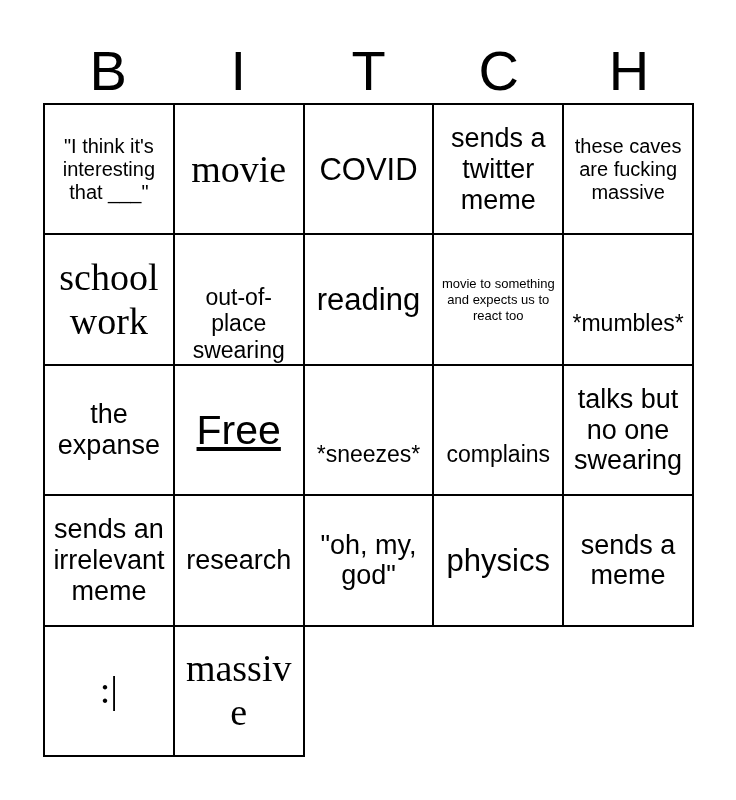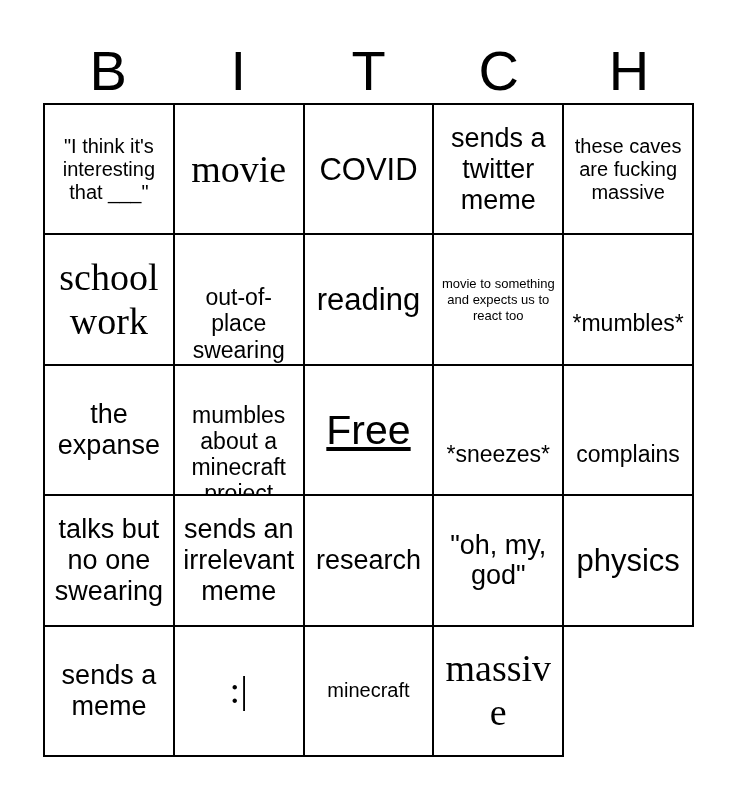--- a/index.html
+++ b/index.html
@@ -133,23 +133,20 @@
         <span class="cell-text fs-xs">movie to something and expects us to react too</span>
       </div>
     <div class="cell">
         <span class="cell-text fs-md">*mumbles*</span>
       </div>
 
     <div class="cell">
         <span class="cell-text fs-lg">the expanse</span>
       </div>
     <div class="cell">
-        <span class="cell-text fs-md">mumbles about a minecraft project</span>
-      </div>
-    <div class="cell">
         <span class="cell-text fs-free">Free</span>
       </div>
     <div class="cell">
         <span class="cell-text fs-md">*sneezes*</span>
       </div>
     <div class="cell">
         <span class="cell-text fs-md">complains</span>
       </div>
 
     <div class="cell">
@@ -168,20 +165,17 @@
     <div class="cell">
         <span class="cell-text fs-xl">physics</span>
       </div>
     <div class="cell">
         <span class="cell-text fs-lg">sends a meme</span>
       </div>
     <div class="cell">
         <span class="cell-text fs-xxl">:|</span>
       </div>
     <div class="cell">
-        <span class="cell-text fs-sm">minecraft</span>
-      </div>
-    <div class="cell">
         <span class="cell-text fs-xxl">massive</span>
       </div>
   </div>
 
 </div>
 
 </body></html>

